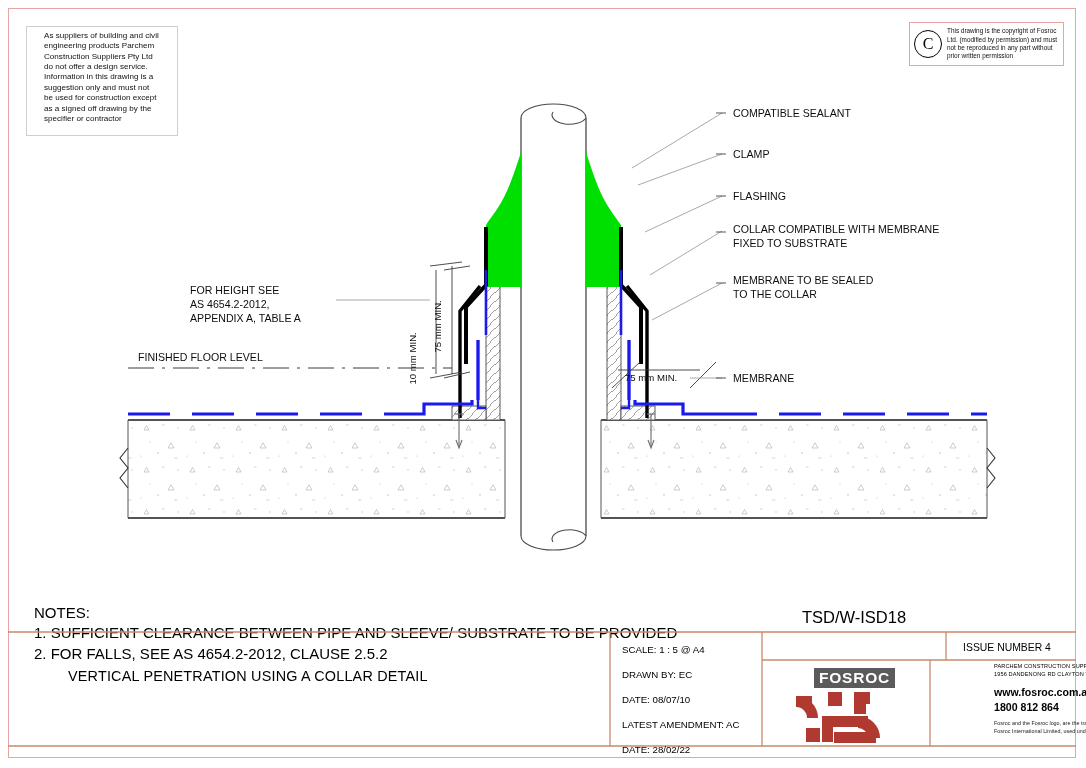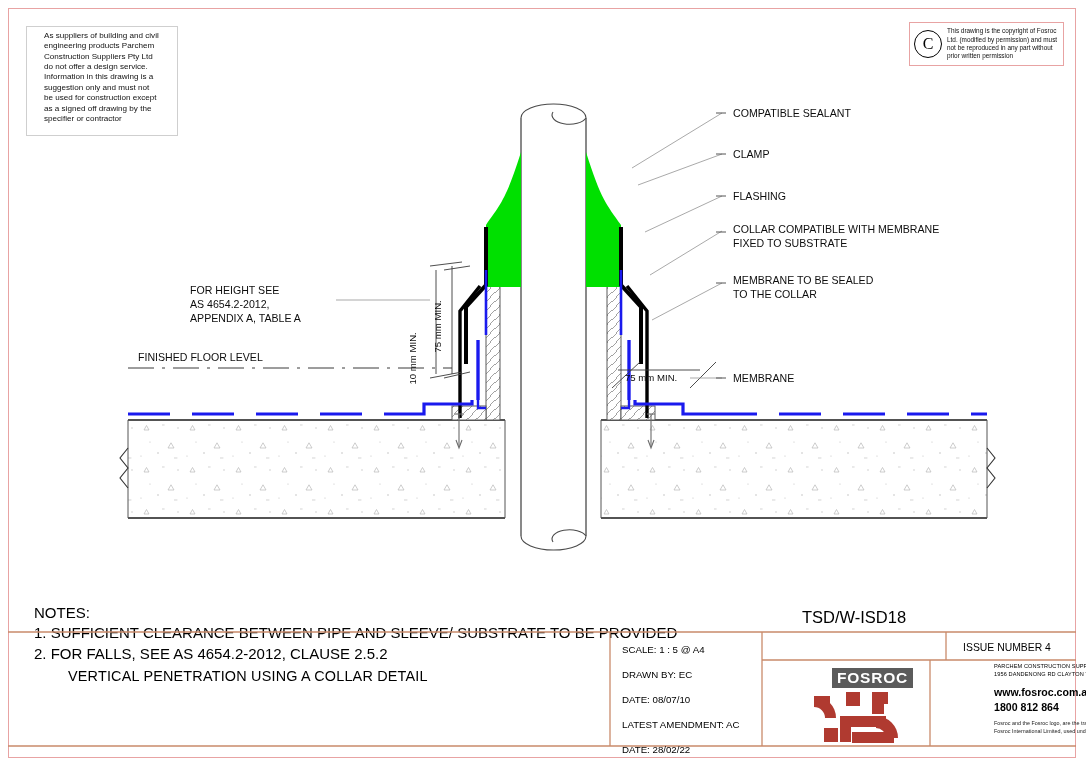--- a/index.html
+++ b/index.html
@@ -37,21 +37,21 @@
   .tb{position:absolute;box-sizing:border-box;}
 
   .tb-left{left:612px;top:634px;width:164px;height:112px;}
   .tb-left .row{font-size:9.7px;margin:0 0 0 10px;}
 
   .tb-code{position:absolute;left:764px;top:604px;width:180px;height:26px;
       display:flex;align-items:center;justify-content:center;font-size:16.5px;}
   .tb-issue{position:absolute;left:948px;top:634px;width:118px;height:26px;
       display:flex;align-items:center;justify-content:center;font-size:10.4px;}
 
-  .tb-logo{position:absolute;left:784px;top:662px;width:160px;height:84px;}
+  .tb-logo{position:absolute;left:766px;top:662px;width:160px;height:84px;}
   .fosroc-word{position:absolute;left:48px;top:6px;background:#5b5b5b;color:#fff;
       font-size:15.5px;font-weight:bold;letter-spacing:.8px;padding:1px 5px;}
 
   .tb-addr{position:absolute;left:988px;top:662px;width:132px;margin-left:6px;}
   .tb-addr .a1{font-size:5.6px;line-height:1.5;letter-spacing:.1px;}
   .tb-addr .a2{font-size:10.6px;font-weight:bold;margin-top:7px;}
   .tb-addr .a3{font-size:10.6px;font-weight:bold;margin-top:3px;}
   .tb-addr .a4{font-size:5.4px;line-height:1.45;margin-top:7px;color:#222;}
 
   svg.draw{position:absolute;left:0;top:0;width:1086px;height:768px;overflow:visible;}

